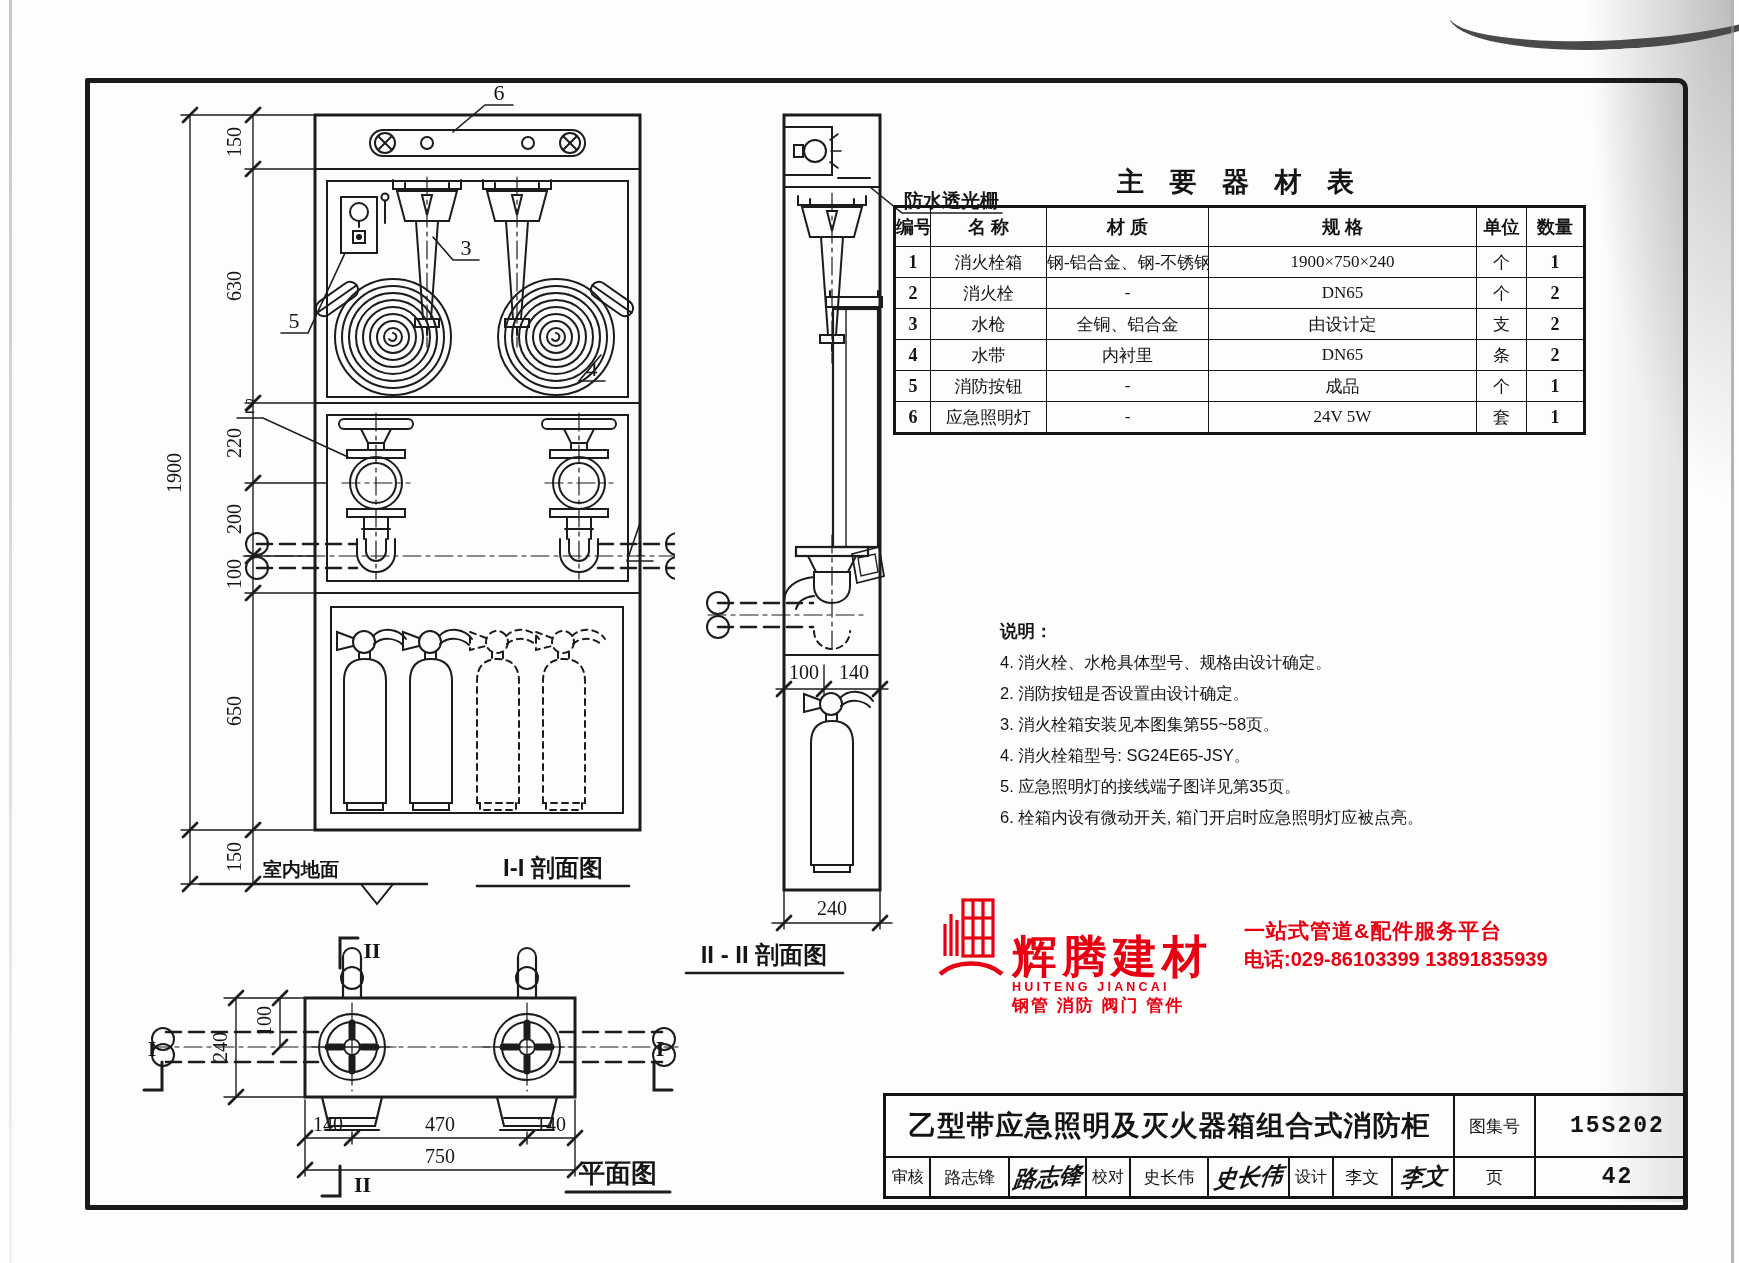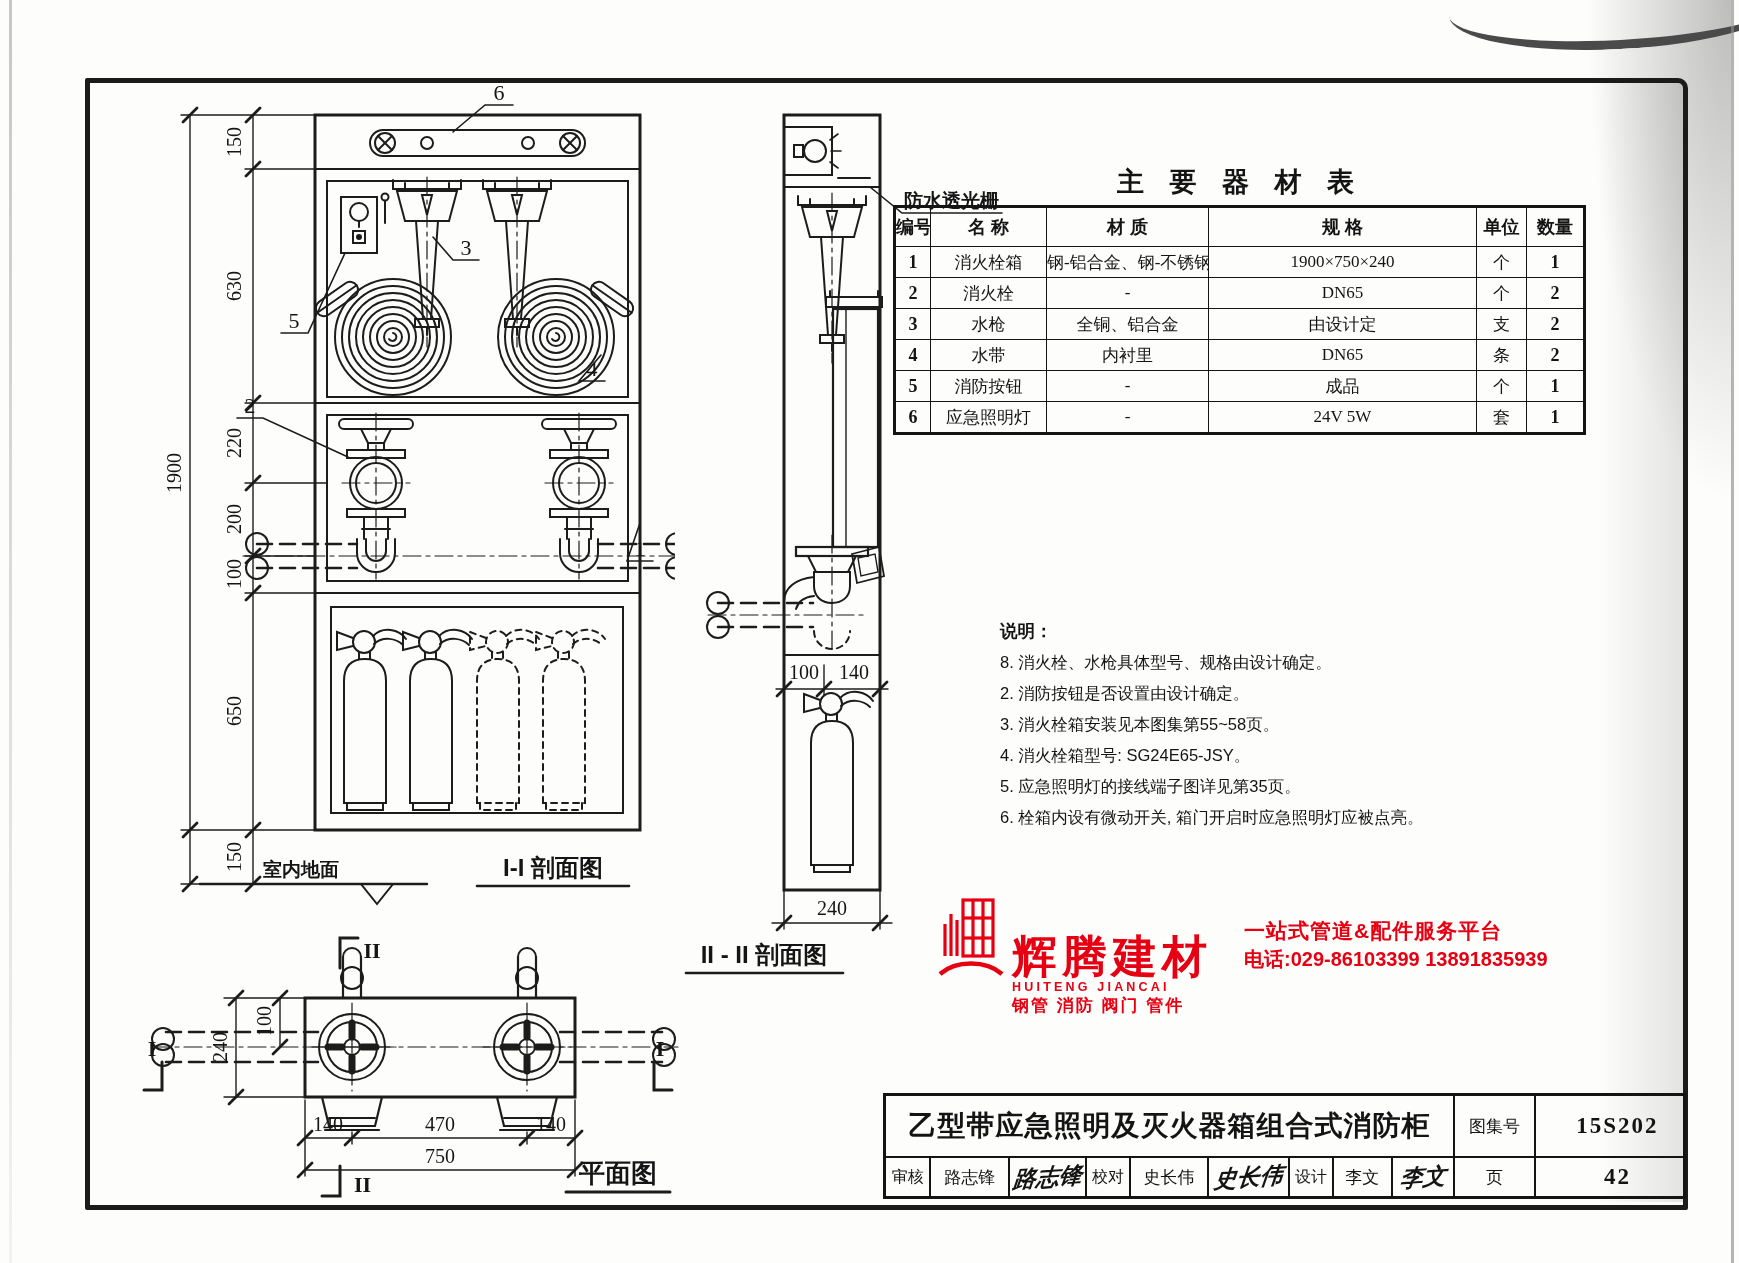--- a/index.html
+++ b/index.html
@@ -53,21 +53,21 @@
   
   .tblock{left:883px;top:1093px;width:797px;border:3px solid #141414;background:transparent;}
   .tb-row{display:flex;}
   .tb-row1{height:60px;border-radius:7px;}
   .tb-row2{height:38px;border-top:2.5px solid #141414;}
   .tb-cell{box-sizing:border-box;display:flex;align-items:center;justify-content:center;
            border-left:2.5px solid #141414;overflow:hidden;white-space:nowrap;}
   .tb-cell:first-child{border-left:none;}
   .tb-title{width:575px;font-size:28px;font-weight:800;letter-spacing:1px;}
   .tb-lab{width:82px;font-size:17px;}
-  .tb-val{width:151px;font-size:23px;font-weight:700;font-family:Liberation Serif, serif;letter-spacing:2px;padding-left:16px;}
+  .tb-val{width:151px;font-size:23px;font-weight:700;font-family:Liberation Mono, monospace;letter-spacing:2px;padding-left:16px;}
   .w44{width:44px;font-size:16px;} .w80{width:80px;font-size:17px;} .w78{width:78px;} .w82{width:82px;}
   .w60{width:60px;font-size:17px;} .w63{width:63px;}
   .sig{font-family:"Liberation Serif",serif;font-style:italic;font-weight:700;font-size:23px;
        transform:rotate(-4deg) skewX(-10deg);}
 </style>
 </head>
 <body>
 
 <div class="abs scan-left"></div>
 <div class="abs inner-shade"></div>
@@ -495,21 +495,21 @@
           <td>24V 5W</td>
       <td>套</td>
           <td class="num">1</td>
     </tr>
   </tbody>
     </table>
 </div>
 
 <div class="abs notes">
   <div class="nt">说明：</div>
-  <div>8. 消火栓、水枪具体型号、规格由设计确定。</div>
+  <div>4. 消火栓、水枪具体型号、规格由设计确定。</div>
   <div>2. 消防按钮是否设置由设计确定。</div>
   <div>3. 消火栓箱安装见本图集第55~58页。</div>
   <div>4. 消火栓箱型号: SG24E65-JSY。</div>
   <div>5. 应急照明灯的接线端子图详见第35页。</div>
   <div>6. 栓箱内设有微动开关, 箱门开启时应急照明灯应被点亮。</div>
 </div>
 
 <div class="abs logo">
   <svg width="66" height="92" viewBox="0 0 66 92">
     <g stroke="#e60012" fill="none" stroke-width="3.2">

